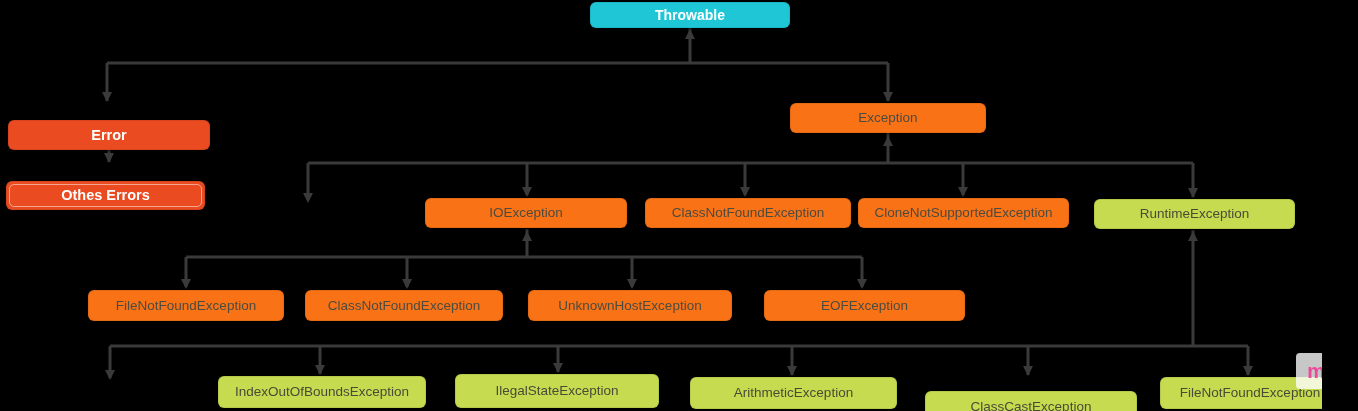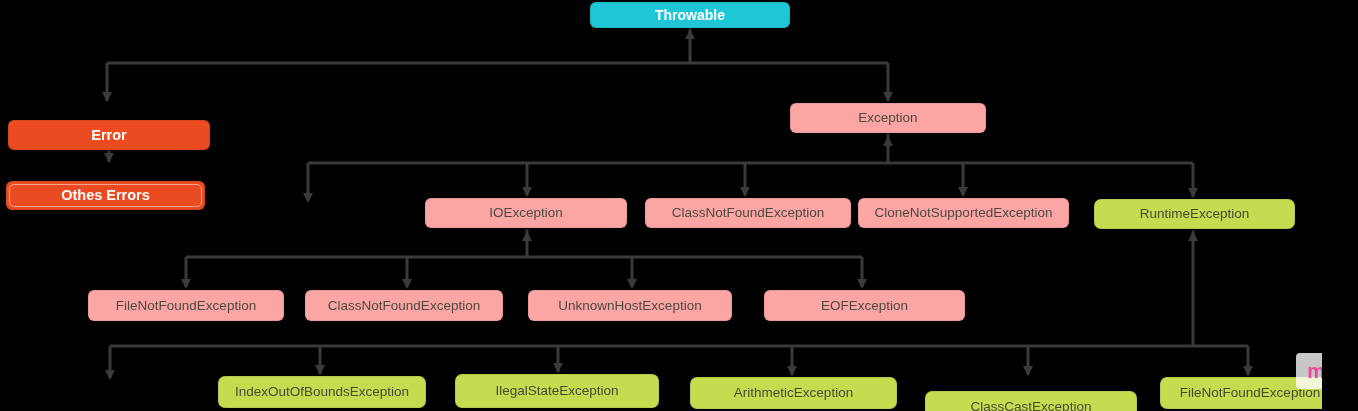--- a/index.html
+++ b/index.html
@@ -9,22 +9,22 @@
   }
   #wires{position:absolute;left:0;top:0;pointer-events:none;}
   .node{
     position:absolute;display:flex;align-items:center;justify-content:center;
     border-radius:6px;font-size:13.5px;line-height:1;white-space:nowrap;
     box-shadow:0 2px 2px rgba(0,0,0,0.45);border:1px solid rgba(0,0,0,0.08);
     box-sizing:border-box;z-index:2;cursor:pointer;
   }
   .cyan{background:#1fc7d6;color:#ffffff;font-weight:700;font-size:14px;}
   .red{background:#ea4b21;color:#ffffff;font-weight:700;font-size:14.5px;margin-top:17px;}
-  .yellow{background:#fca5a5;color:#4c4b3f;}
-  .green{background:#c7db51;color:#474c35;border-radius:7px;}
+  .yellow{background:#f97316;color:#4c4b3f;}
+  .green{background:#c7db51;color:#474c35;}
   .selected::after{
     content:"";position:absolute;inset:2px;border:1.5px solid rgba(255,255,255,0.5);
     border-radius:5px;pointer-events:none;
   }
   #miro-badge{
     position:absolute;left:1272px;top:353px;width:68px;height:36px;z-index:10;
     background:rgba(255,255,255,0.78);border-radius:4px;
     display:flex;align-items:center;justify-content:center;
     color:#ec4899;font-weight:700;font-size:20px;letter-spacing:0.5px;
     font-family:"Liberation Sans",sans-serif;cursor:pointer;margin-left:24px;

